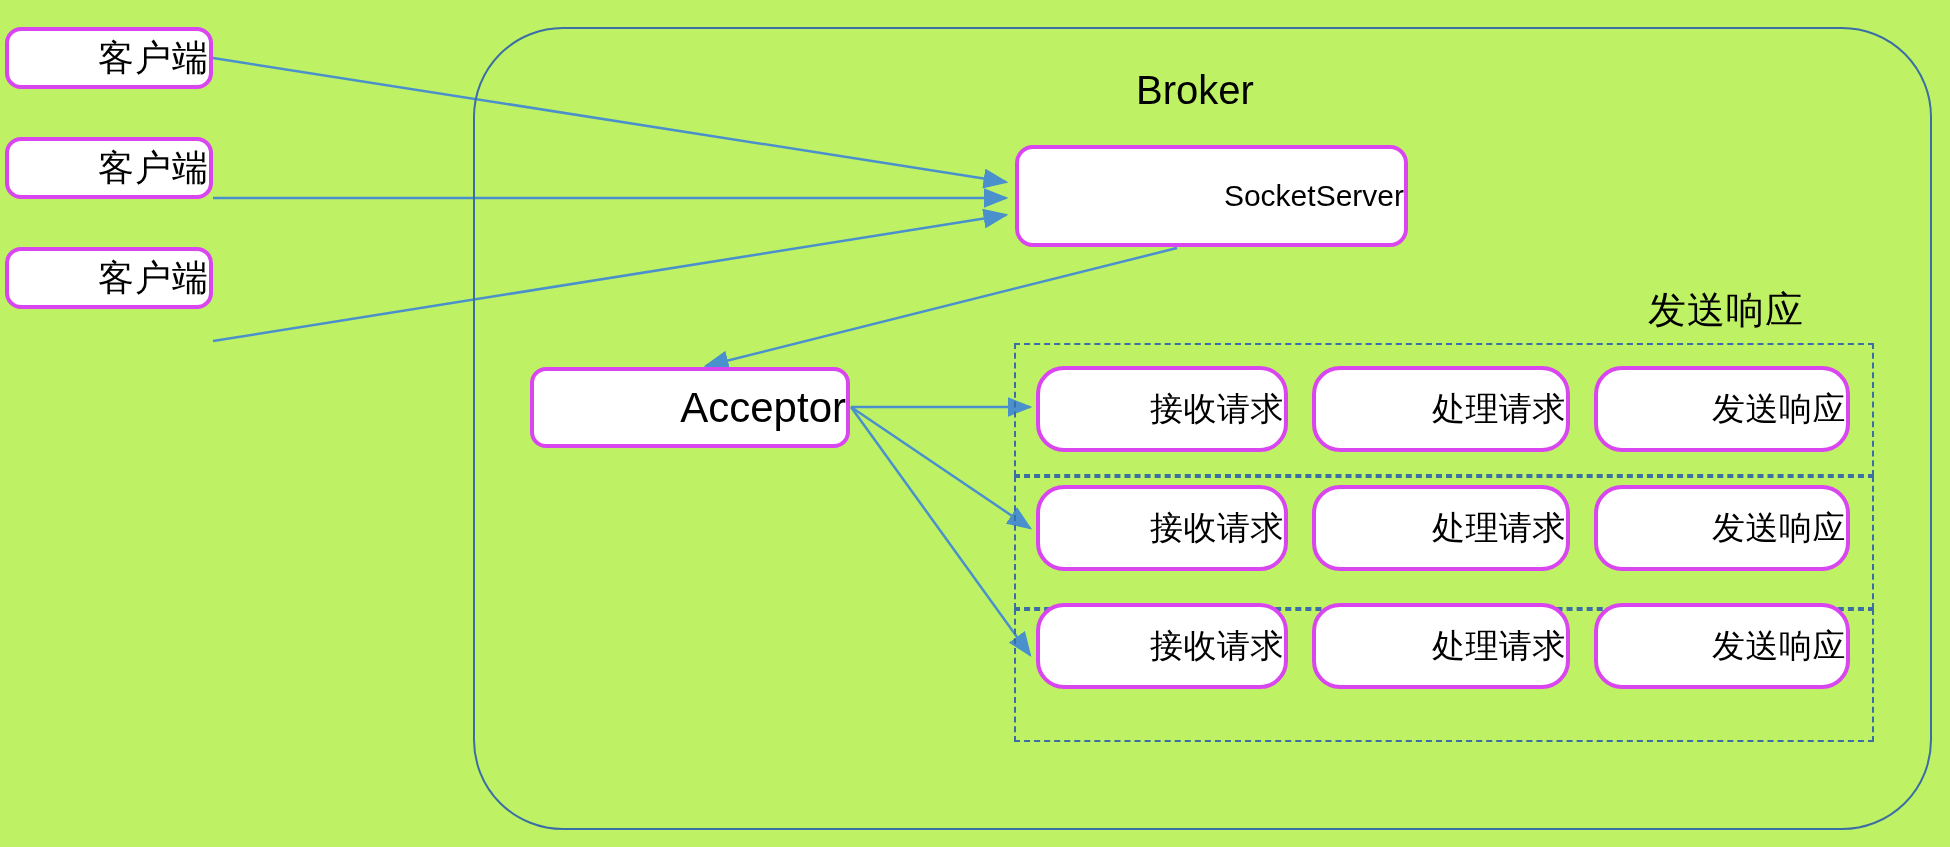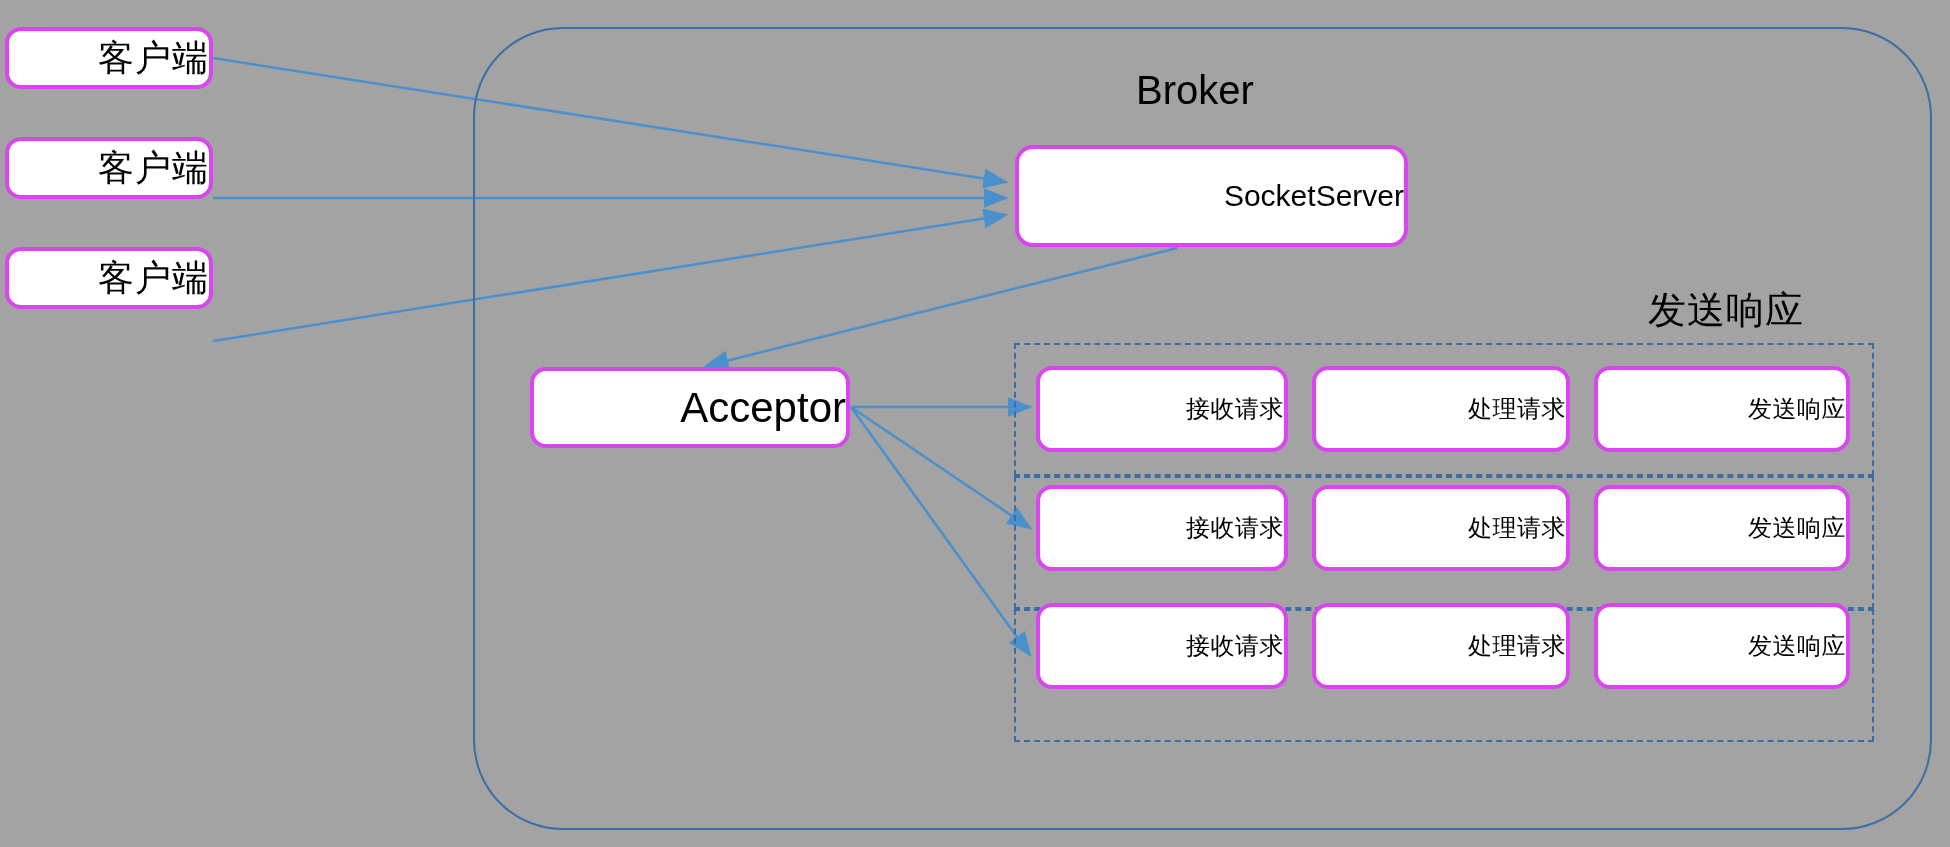--- a/index.html
+++ b/index.html
@@ -8,21 +8,21 @@
     padding: 0;
     background: #ffffff;
   }
   body {
     font-family: "Liberation Sans", "DejaVu Sans", sans-serif;
   }
   #canvas {
     position: relative;
     width: 1950px;
     height: 847px;
-    background: #a3a3a3;
+    background: #bef264;
     overflow: hidden;
   }
   #edges {
     position: absolute;
     left: 0;
     top: 0;
     width: 1950px;
     height: 847px;
     pointer-events: none;
   }
@@ -45,22 +45,22 @@
   }
   .socket-server-box {
     border-radius: 18px;
     font-size: 30px;
   }
   .acceptor-box {
     border-radius: 16px;
     font-size: 42px;
   }
   .worker-box {
-    border-radius: 16px;
-    font-size: 24px;
+    border-radius: 28px;
+    font-size: 33px;
     letter-spacing: 0.5px;
   }
   .broker-container {
     position: absolute;
     box-sizing: border-box;
     border: 2px solid #3b6ea5;
     border-radius: 90px;
     background: transparent;
     z-index: 1;
   }

